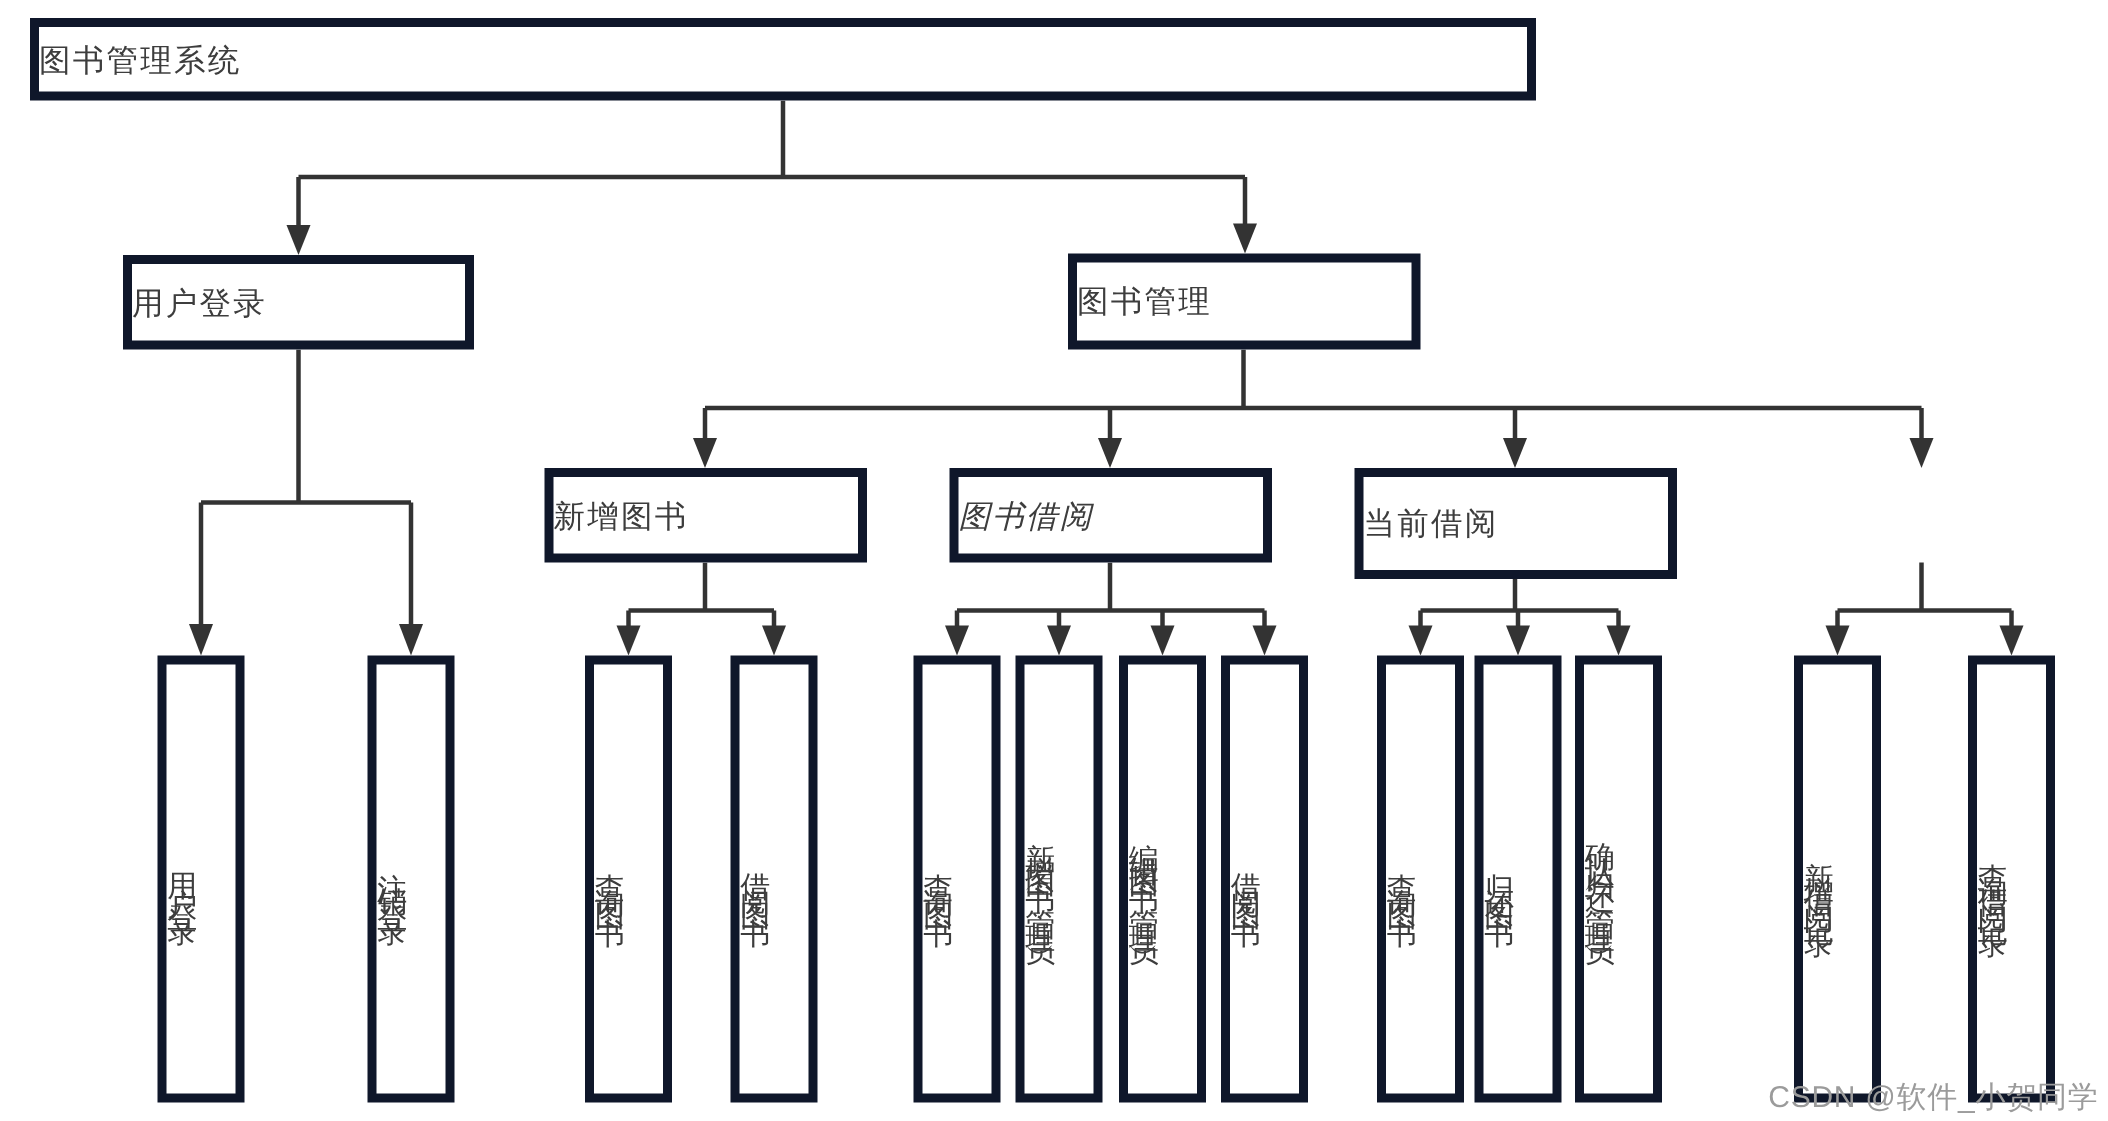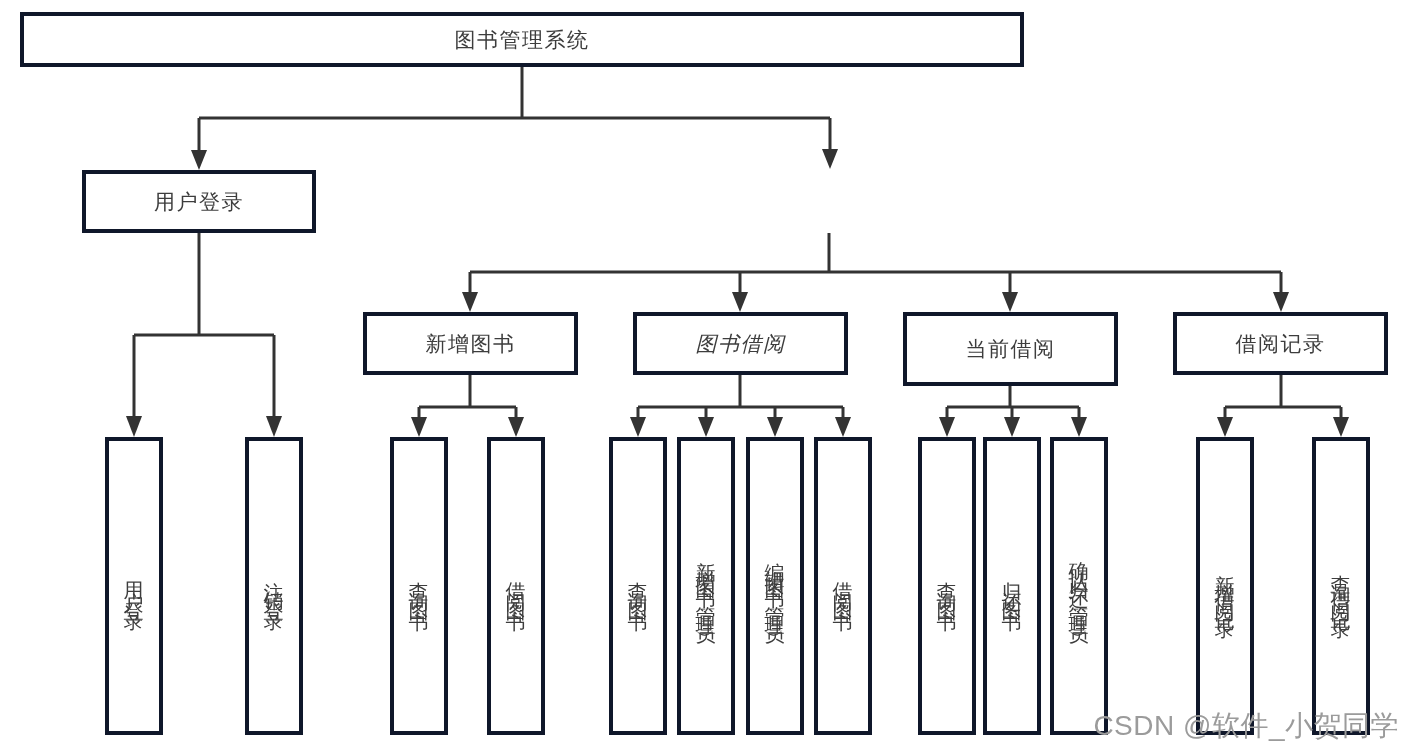--- a/index.html
+++ b/index.html
@@ -17,25 +17,24 @@
   }
   .connectors {
     position: absolute;
     left: 0;
     top: 0;
     z-index: 1;
   }
   .node {
     position: absolute;
     box-sizing: border-box;
-    border: 4px solid #0f172a;
+    border: 6px solid #0f172a;
     background: #ffffff;
     display: flex;
     align-items: center;
-    justify-content: center;
     z-index: 2;
   }
   .node .label {
     color: #3d3d3d;
     font-size: 21px;
     letter-spacing: 1.5px;
     white-space: nowrap;
   }
   .leaf .label {
     writing-mode: vertical-rl;
@@ -69,21 +68,21 @@
   .l-10 { left: 983px; }
   .l-11 { left: 1050px; }
   .l-12 { left: 1196px; }
   .l-13 { left: 1312px; }
   .watermark {
     position: absolute;
     right: 6px;
     bottom: 2px;
     z-index: 3;
     color: #9b9b9b;
-    font-size: 28px;
+    font-size: 20px;
     letter-spacing: 0.5px;
     white-space: nowrap;
     text-align: center;
   }
 </style>
 </head>
 <body>
 
 <div class="canvas">
 
@@ -153,33 +152,33 @@
     </g>
   </svg>
 
   <div class="node n-root">
     <span class="label">图书管理系统</span>
   </div>
 
   <div class="node n-user-login">
     <span class="label">用户登录</span>
   </div>
+  <div class="node n-book-mgmt">
+    <span class="label">图书管理</span>
+  </div>
 
   <div class="node n-new-book">
     <span class="label">新增图书</span>
   </div>
   <div class="node n-book-borrow">
     <span class="label">图书借阅</span>
   </div>
   <div class="node n-current-borrow">
     <span class="label">当前借阅</span>
   </div>
-  <div class="node n-borrow-records">
-    <span class="label">借阅记录</span>
-  </div>
 
   <div class="node leaf l-1">
     <span class="label">用户登录</span>
   </div>
   <div class="node leaf l-2">
     <span class="label">注销登录</span>
   </div>
   <div class="node leaf l-3">
     <span class="label">查询图书</span>
   </div>

